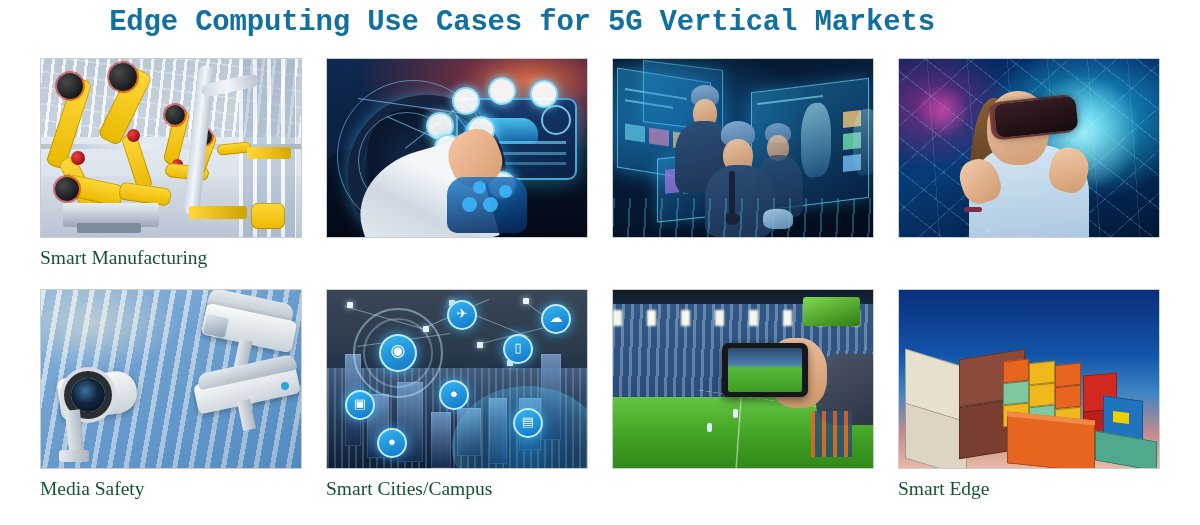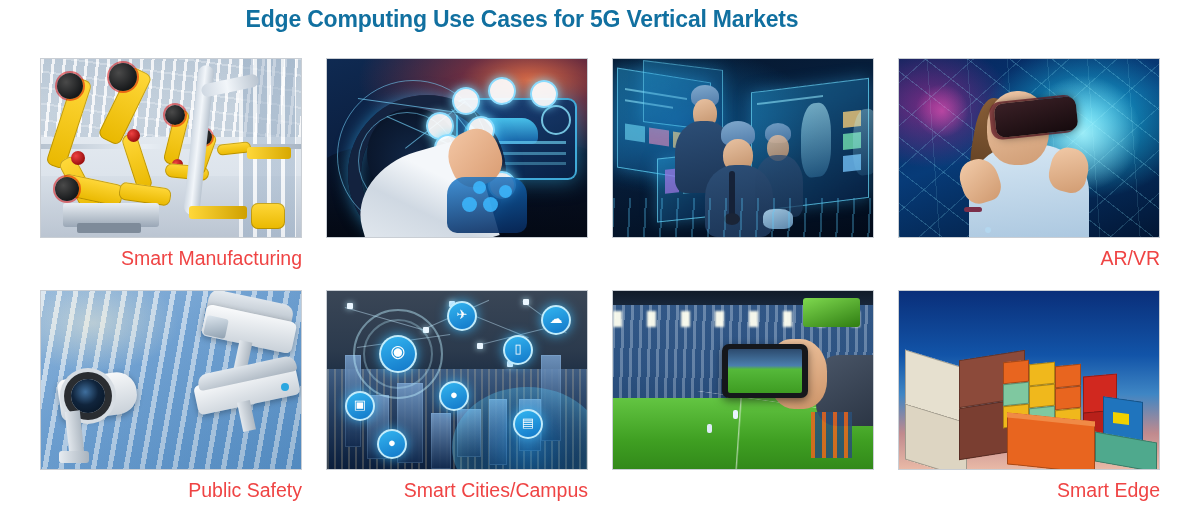--- a/index.html
+++ b/index.html
@@ -21,25 +21,25 @@
     background: #ffffff;
   }
 
   
   .slide-title {
     position: absolute;
     top: 6px;
     left: 0;
     width: 1044px;
     text-align: center;
-    font-size: 23px;
+    font-size: 29px;
     font-weight: bold;
     letter-spacing: -0.2px;
     color: #1170a0;
-    font-family: Liberation Sans, sans-serif;
+    font-family: Liberation Mono, monospace;
   }
 
   
   .grid {
     position: absolute;
     top: 58px;
     left: 40px;
     width: 1120px;
     display: grid;
     grid-template-columns: repeat(4, 262px);
@@ -52,24 +52,24 @@
   .thumb {
     position: relative;
     width: 260px;
     height: 178px;
     border: 1px solid #c9ced4;
     overflow: hidden;
     background: #0b1a2b;
   }
   .caption {
     margin-top: 9px;
-    text-align: right;
+    text-align: left;
     font-size: 19.5px;
-    color: #ef4444;
-    font-family: Liberation Sans, sans-serif;
+    color: #14532d;
+    font-family: Liberation Serif, serif;
     white-space: nowrap;
   }
   .art { position: absolute; inset: 0; }
   .lay { position: absolute; }
 
   
   .mfg-bg {
     inset: 0;
     background:
       linear-gradient(180deg, #cfd9e4 0%, #e6ecf2 30%, #dde4ec 65%, #cdd6e0 100%);
@@ -541,21 +541,20 @@
           <div class="lay vr-hair"></div>
           <div class="lay vr-torso"></div>
           <div class="lay vr-head"></div>
           <div class="lay vr-goggles"></div>
           <div class="lay vr-hand" style="left:24%;top:56%;transform:rotate(-18deg);"></div>
           <div class="lay vr-hand" style="left:58%;top:50%;transform:rotate(14deg);"></div>
           <div class="lay" style="left:33%;bottom:2%;width:6px;height:6px;border-radius:50%;background:#b4d7ef;"></div>
           <div class="lay" style="left:25%;bottom:14%;width:18px;height:5px;border-radius:3px;background:#7b2f4a;"></div>
         </div>
       </div>
-      <div class="caption">AR/VR</div>
     </div>
 
     <div class="cell">
       <div class="thumb">
         <div class="art">
           <div class="lay ps-bg"></div>
           <div class="lay ps-blur"></div>
 
           <div class="lay cam-hood" style="right:8px;top:6px;width:86px;height:26px;transform:rotate(12deg);"></div>
           <div class="lay cam-body" style="right:6px;top:22px;width:92px;height:32px;transform:rotate(12deg);"></div>
@@ -566,21 +565,21 @@
           <div class="lay cam-hood" style="right:4px;top:74px;width:100px;height:16px;transform:rotate(-12deg);"></div>
           <div class="lay cam-mount" style="right:48px;top:110px;width:13px;height:30px;transform:rotate(-12deg);"></div>
           <div class="lay" style="right:12px;top:92px;width:8px;height:8px;background:#2ba7e0;border-radius:50%;"></div>
 
           <div class="lay cam-body" style="left:18px;top:84px;width:78px;height:42px;border-radius:8px 20px 20px 8px;transform:rotate(-8deg);"></div>
           <div class="lay cam-lens" style="left:30px;top:88px;width:34px;height:34px;"></div>
           <div class="lay cam-mount" style="left:26px;top:120px;width:15px;height:42px;transform:rotate(-6deg);"></div>
           <div class="lay" style="left:18px;bottom:6px;width:30px;height:12px;background:linear-gradient(90deg,#e7ecf1,#a9b4bf);border-radius:3px;"></div>
         </div>
       </div>
-      <div class="caption">Public Safety</div>
+      <div class="caption">Media Safety</div>
     </div>
 
     <div class="cell">
       <div class="thumb">
         <div class="art">
           <div class="lay sc-bg"></div>
           <div class="lay sc-city"></div>
           <div class="lay bldg" style="left:18px;bottom:22px;width:16px;height:92px;"></div>
           <div class="lay bldg" style="left:40px;bottom:10px;width:22px;height:64px;"></div>
           <div class="lay bldg" style="left:70px;bottom:6px;width:26px;height:80px;"></div>

